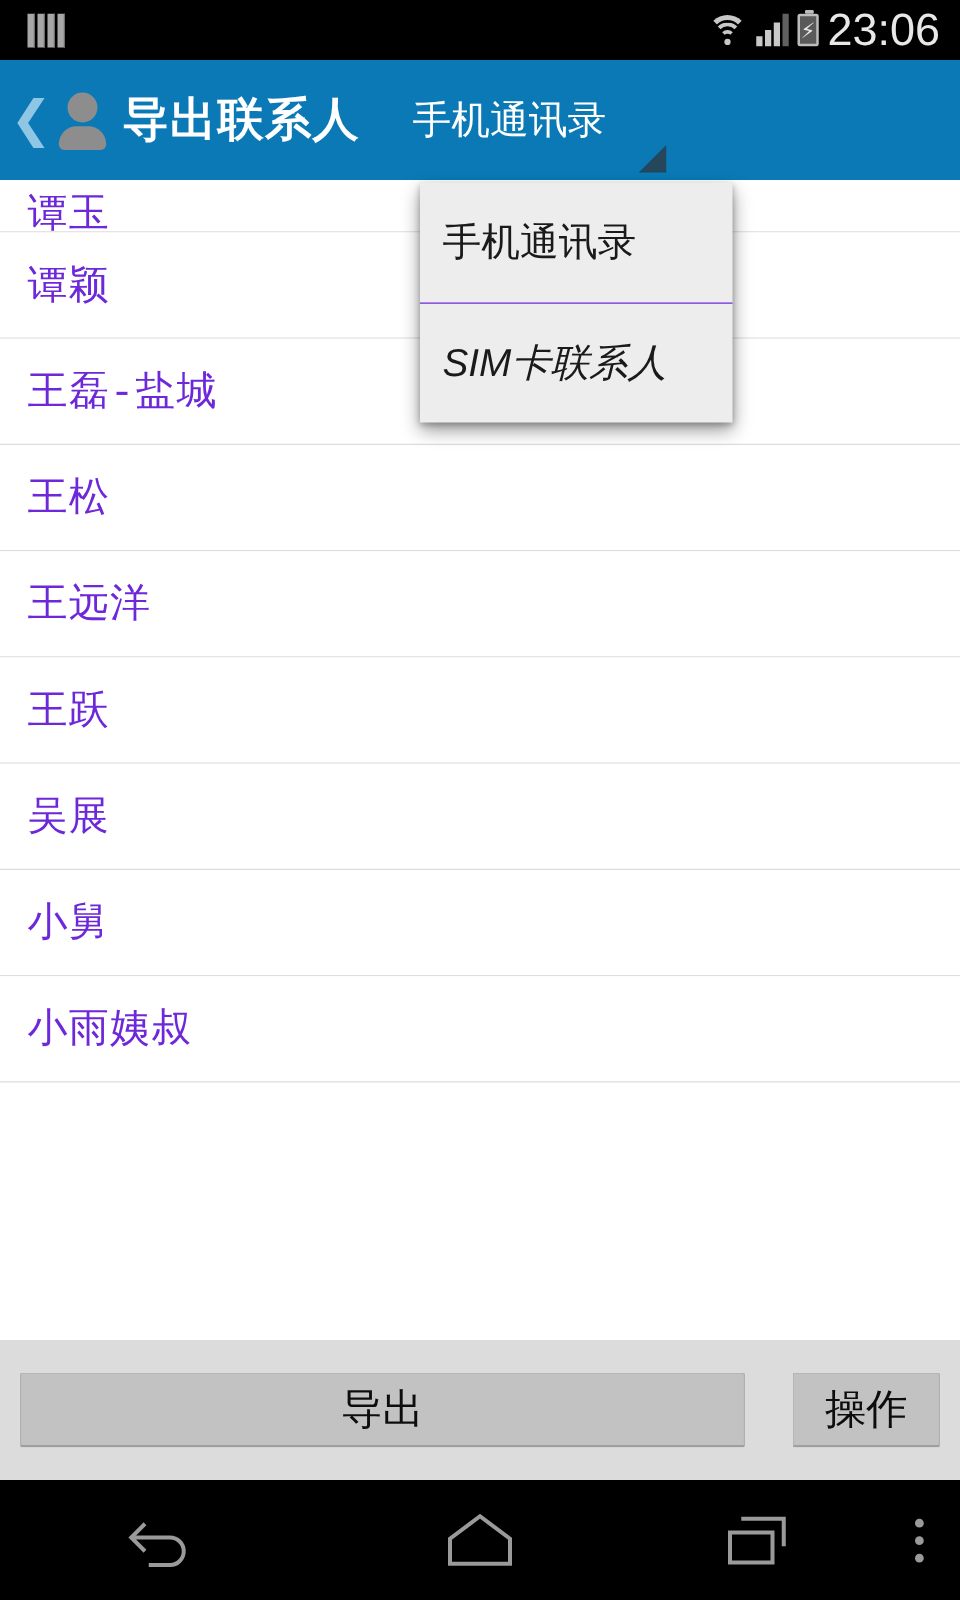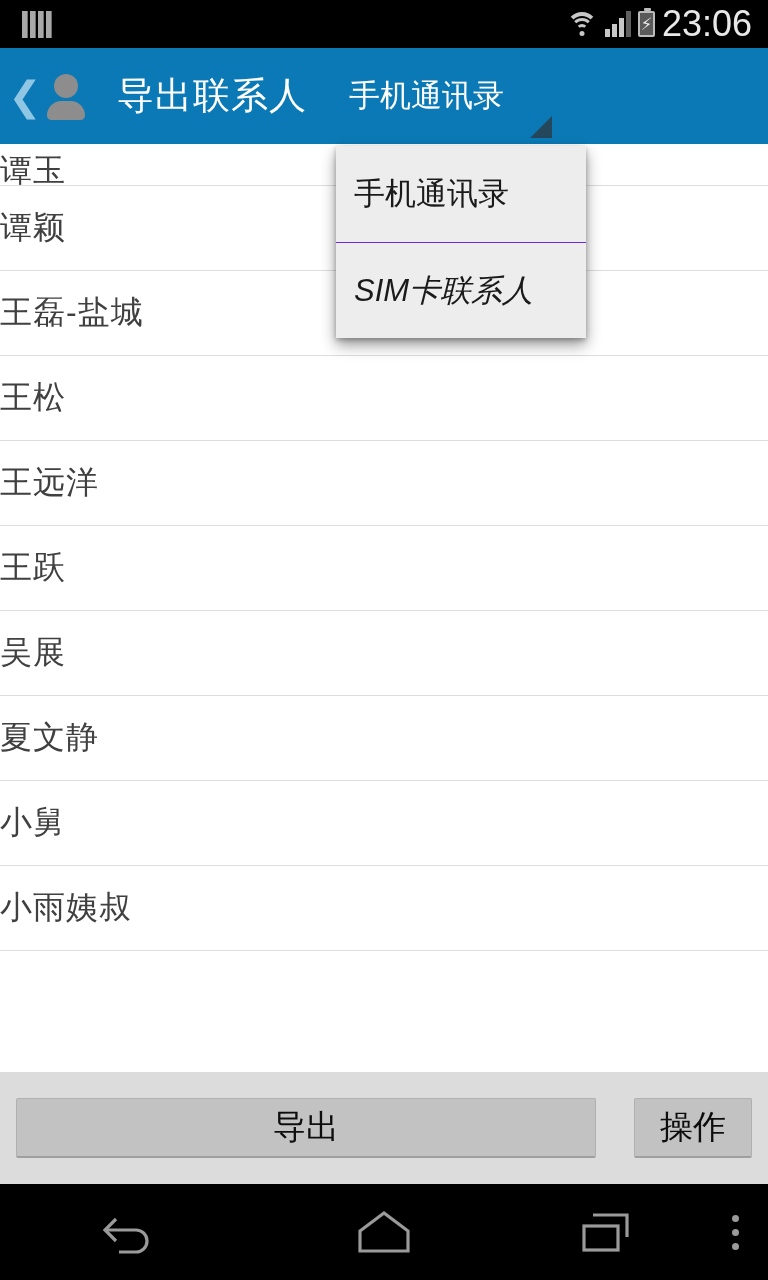--- a/index.html
+++ b/index.html
@@ -104,22 +104,22 @@
     width: 24px; height: 24px; border-radius: 50%;
     background: #8d8d8d;
   }
   #app-avatar .body {
     position: absolute; top: 27px; left: 3px;
     width: 38px; height: 19px;
     background: #8d8d8d;
     border-radius: 19px 19px 6px 6px;
   }
   #action-title {
-    color: #ffffff; font-size: 37px; margin-left: 29px;
-    letter-spacing: 1px; white-space: nowrap;
+    color: #ffffff; font-size: 37px; margin-left: 10px;
+    letter-spacing: 1px; white-space: nowrap; font-weight: bold;
   }
   #spinner {
     position: relative; margin-left: 42px;
     display: flex; align-items: center; height: 96px;
   }
   #spinner-label {
     color: #ffffff; font-size: 31px; white-space: nowrap;
   }
   #spinner-triangle {
     position: absolute; right: -48px; bottom: 6px;
@@ -140,23 +140,24 @@
     height: 85px;
     display: flex; align-items: center;
     border-bottom: 1px solid #dddddd;
     background: #ffffff;
   }
   .contact-row.partial {
     height: 42px;
     align-items: flex-end;
   }
   .contact-name {
-    color: #404040; font-size: 32px;
-    letter-spacing: 1px;
+    color: #6d28d9; font-size: 32px;
+    padding-left: 22px; letter-spacing: 1px;
     white-space: nowrap;
+    font-family: Liberation Mono, monospace;
   }
   .contact-row.partial .contact-name {
     position: relative; top: 8px;
   }
 
   
   #dropdown {
     position: absolute;
     left: 336px; top: 146px;
     width: 250px;
@@ -284,23 +285,20 @@
       <div class="contact-row">
         <span class="contact-name">王远洋</span>
       </div>
       <div class="contact-row">
         <span class="contact-name">王跃</span>
       </div>
       <div class="contact-row">
         <span class="contact-name">吴展</span>
       </div>
       <div class="contact-row">
-        <span class="contact-name">夏文静</span>
-      </div>
-      <div class="contact-row">
         <span class="contact-name">小舅</span>
       </div>
       <div class="contact-row">
         <span class="contact-name">小雨姨叔</span>
       </div>
     </div>
 
   <div id="dropdown">
       <div class="dropdown-item">手机通讯录</div>
       <div class="dropdown-item">SIM卡联系人</div>

